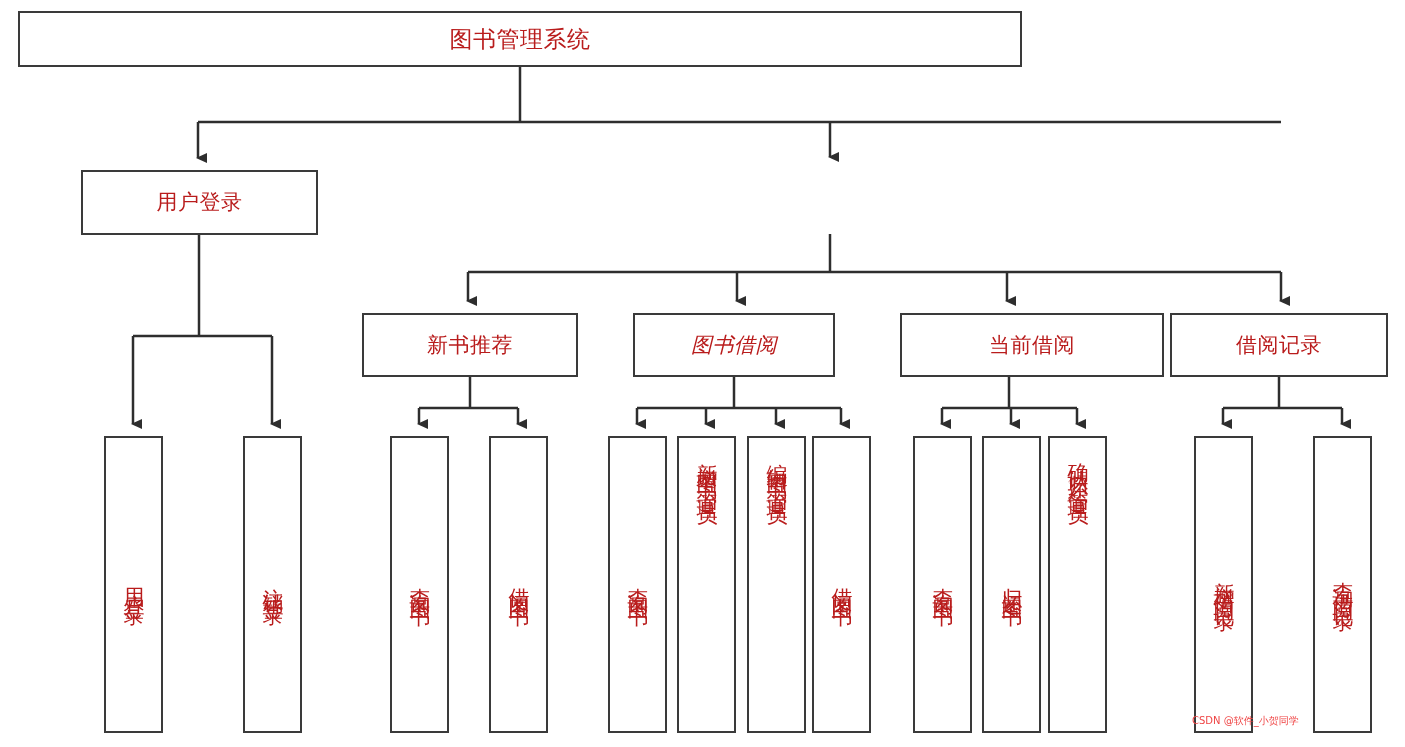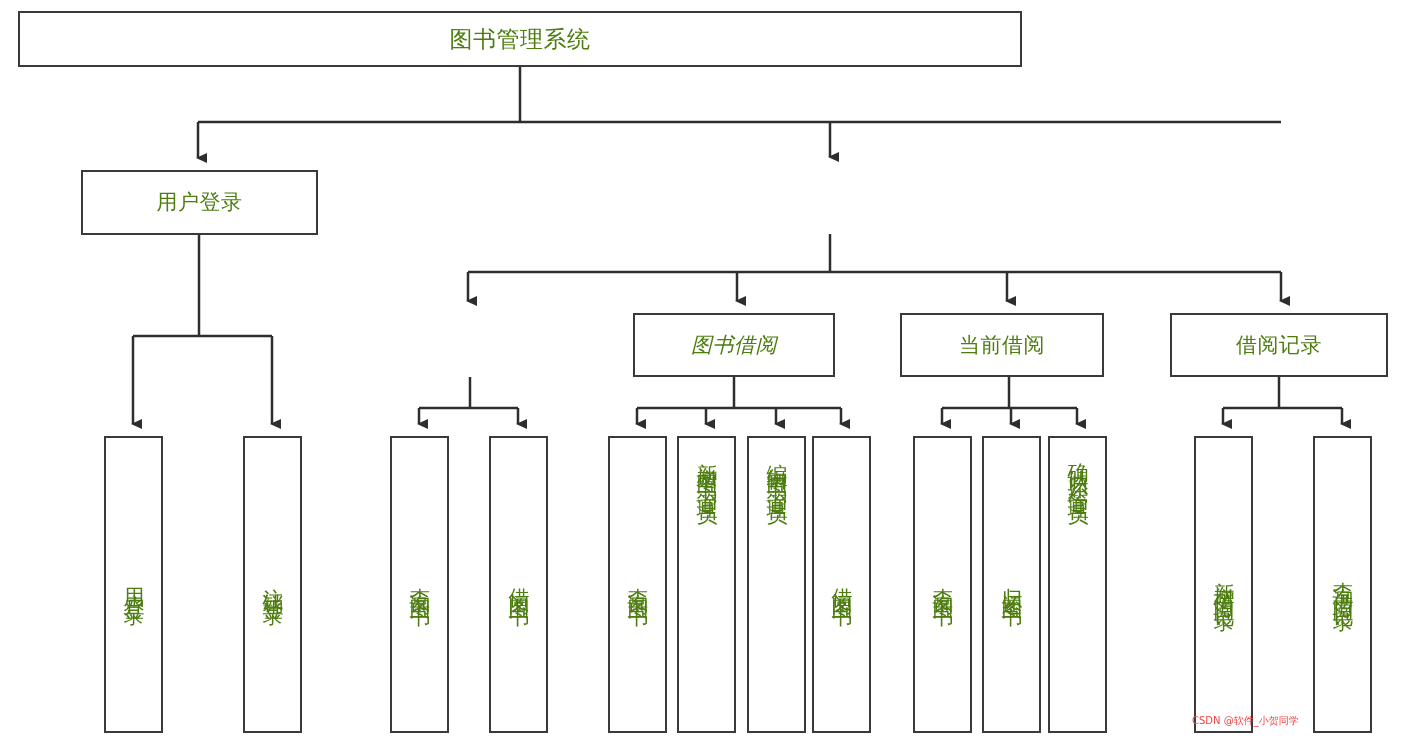--- a/index.html
+++ b/index.html
@@ -14,21 +14,21 @@
   #diagram{position:absolute;left:0;top:0;width:1405px;height:747px;}
 
   .node{
     position:absolute;
     box-sizing:border-box;
     background:#ffffff;
     border:2px solid #3a3a3a;
     display:flex;
     align-items:center;
     justify-content:center;
-    color:#4d7c0f;
+    color:#b91c1c;
     z-index:3;
   }
   .node .label{
     line-height:1.0;
     white-space:nowrap;
     letter-spacing:0.5px;
   }
 
   
   .node-root{left:18px;top:11px;width:1004px;height:56px;}
@@ -38,21 +38,21 @@
   .node-l2{height:65px;}
   .node-l2 .label{font-size:21px;}
   #n-user-login{left:81px;top:170px;width:237px;}
   #n-book-manage{left:711px;top:169px;width:237px;}
 
   
   .node-l3{top:313px;height:64px;}
   .node-l3 .label{font-size:21px;}
   #n-new-book{left:362px;width:216px;}
   #n-book-borrow{left:633px;width:202px;font-style:italic;}
-  #n-current-borrow{left:900px;width:204px;}
+  #n-current-borrow{left:900px;width:264px;}
   #n-borrow-record{left:1170px;width:218px;}
 
   
   .node-leaf{
     top:436px;width:59px;height:297px;
     align-items:flex-start;
     justify-content:center;
     padding-top:0;
   }
   .node-leaf .label{
@@ -142,20 +142,23 @@
   </svg>
 
   <div class="node node-root" id="n-root">
     <span class="label">图书管理系统</span>
   </div>
 
   <div class="node node-l2" id="n-user-login">
     <span class="label">用户登录</span>
   </div>
 
+  <div class="node node-l3" id="n-new-book">
+    <span class="label">新书推荐</span>
+  </div>
   <div class="node node-l3" id="n-book-borrow">
     <span class="label">图书借阅</span>
   </div>
   <div class="node node-l3" id="n-current-borrow">
     <span class="label">当前借阅</span>
   </div>
   <div class="node node-l3" id="n-borrow-record">
     <span class="label">借阅记录</span>
   </div>
 

